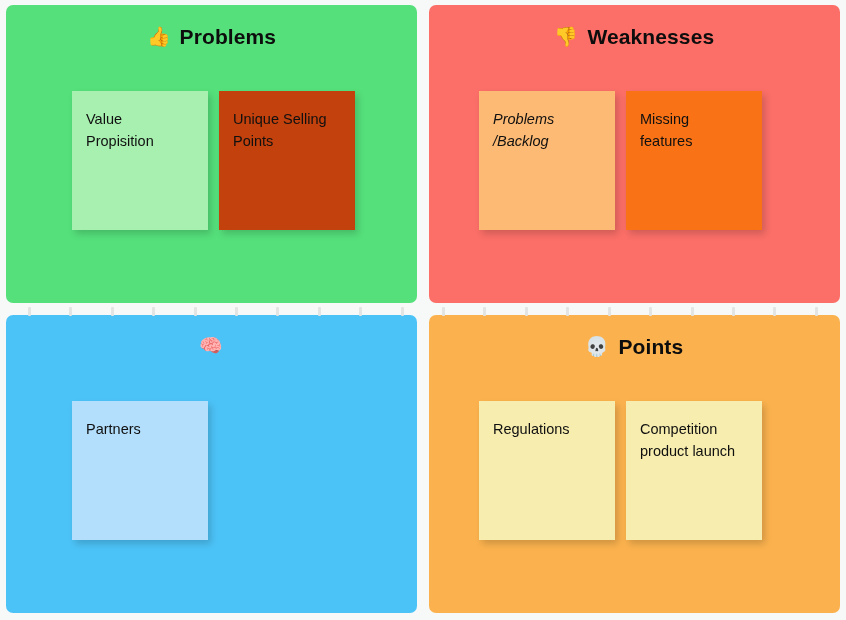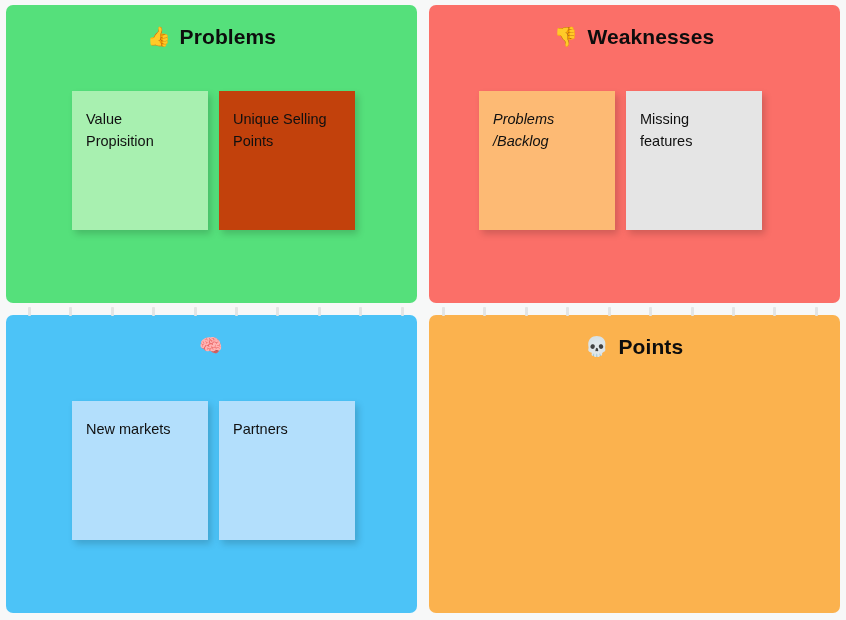--- a/index.html
+++ b/index.html
@@ -133,44 +133,48 @@
 
   <div class="quadrant-cell">
     <div class="quadrant" style="background: rgb(251, 111, 104);">
       <div class="quadrant-header">
         <span class="header-icon">👎</span>
         <span class="header-title">Weaknesses</span>
       </div>
       <div class="notes-row shift-right">
         <div class="sticky-note" style="background: #fdba74; font-style: italic;">Problems
 /Backlog</div>
-        <div class="sticky-note" style="background: #e5e5e5;">Missing
+        <div class="sticky-note" style="background: #f97316;">Missing
 features</div>
       </div>
     </div>
   </div>
 
   <div class="quadrant-cell">
     <div class="quadrant" style="background: rgb(76, 195, 247);">
       <div class="quadrant-header">
         <span class="header-icon">🧠</span>
       </div>
       <div class="notes-row">
-        <div class="sticky-note" style="background: rgb(179, 223, 252);">New markets</div>
         <div class="sticky-note" style="background: rgb(179, 223, 252);">Partners</div>
       </div>
     </div>
   </div>
 
   <div class="quadrant-cell">
     <div class="quadrant" style="background: rgb(251, 178, 78);">
       <div class="quadrant-header">
         <span class="header-icon">💀</span>
         <span class="header-title">Points</span>
       </div>
+      <div class="notes-row shift-right">
+        <div class="sticky-note" style="background: rgb(247, 237, 174);">Regulations</div>
+        <div class="sticky-note" style="background: rgb(247, 237, 174);">Competition
+product launch</div>
+      </div>
     </div>
   </div>
 
   <div class="tick-row top-gutter">
       <div class="tick" style="background: rgb(227, 229, 229);"></div>
       <div class="tick" style="background: rgb(227, 229, 229);"></div>
       <div class="tick" style="background: rgb(227, 229, 229);"></div>
       <div class="tick" style="background: rgb(227, 229, 229);"></div>
       <div class="tick" style="background: rgb(227, 229, 229);"></div>
       <div class="tick" style="background: rgb(227, 229, 229);"></div>

